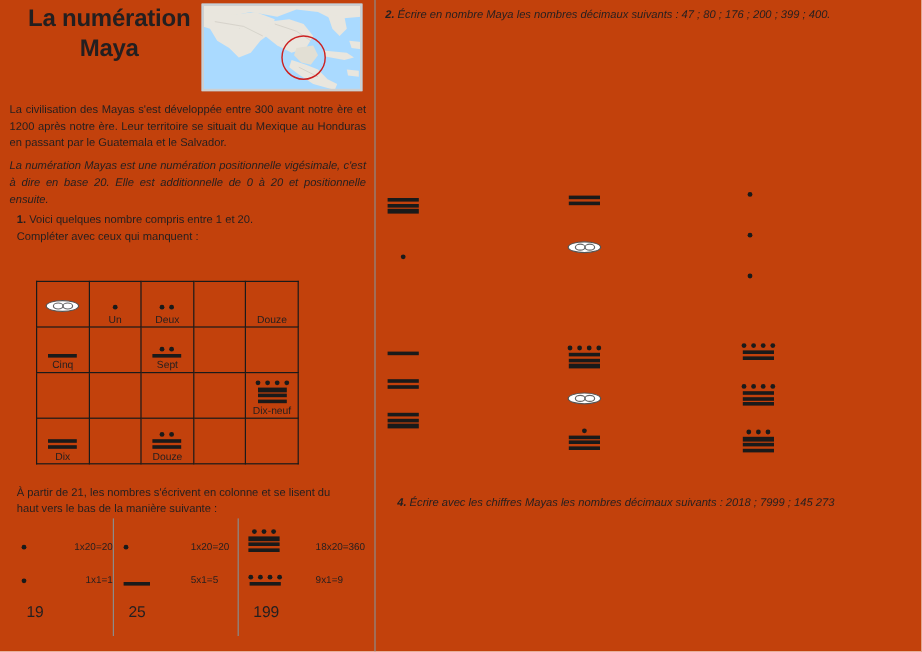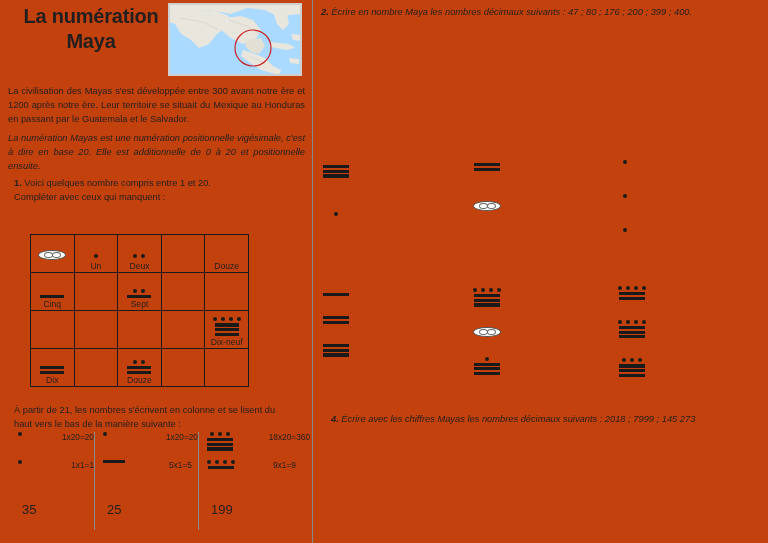--- a/index.html
+++ b/index.html
@@ -124,21 +124,21 @@
     left: 10px; top: 432px;
     width: 300px; height: 98px;
     display: flex;
   }
   .ex {
     position: relative;
     height: 98px;
     padding-left: 8px;
   }
   .ex.sep { border-left: 1px solid #8b8b8b; }
-  .ex-row { display: flex; align-items: flex-start; height: 28px; gap: 10px; }
+  .ex-row { display: flex; align-items: flex-end; height: 28px; }
   .ex-glyph { width: 56px; display: flex; justify-content: flex-start; }
   .ex-lbl { font-size: 8.3px; white-space: nowrap; }
   .ex-total { font-size: 13px; margin-top: 14px; padding-left: 4px; }
 
   
   #right-col {
     position: absolute;
     left: 313px; top: 0;
     width: 455px; height: 543px; font-style: italic;
   }
@@ -391,21 +391,21 @@
           <div class="ex-row">
             <div class="ex-glyph">
               <div class="glyph">
                 <div class="dots">
                   <span class="dot"></span>
                 </div>
               </div>
             </div>
             <div class="ex-lbl">1x1=1</div>
           </div>
-          <div class="ex-total">35</div>
+          <div class="ex-total">19</div>
         </div>
         <div class="ex sep" style="width: 104px;">
           <div class="ex-row">
             <div class="ex-glyph">
               <div class="glyph">
                 <div class="dots">
                   <span class="dot"></span>
                 </div>
               </div>
             </div>

